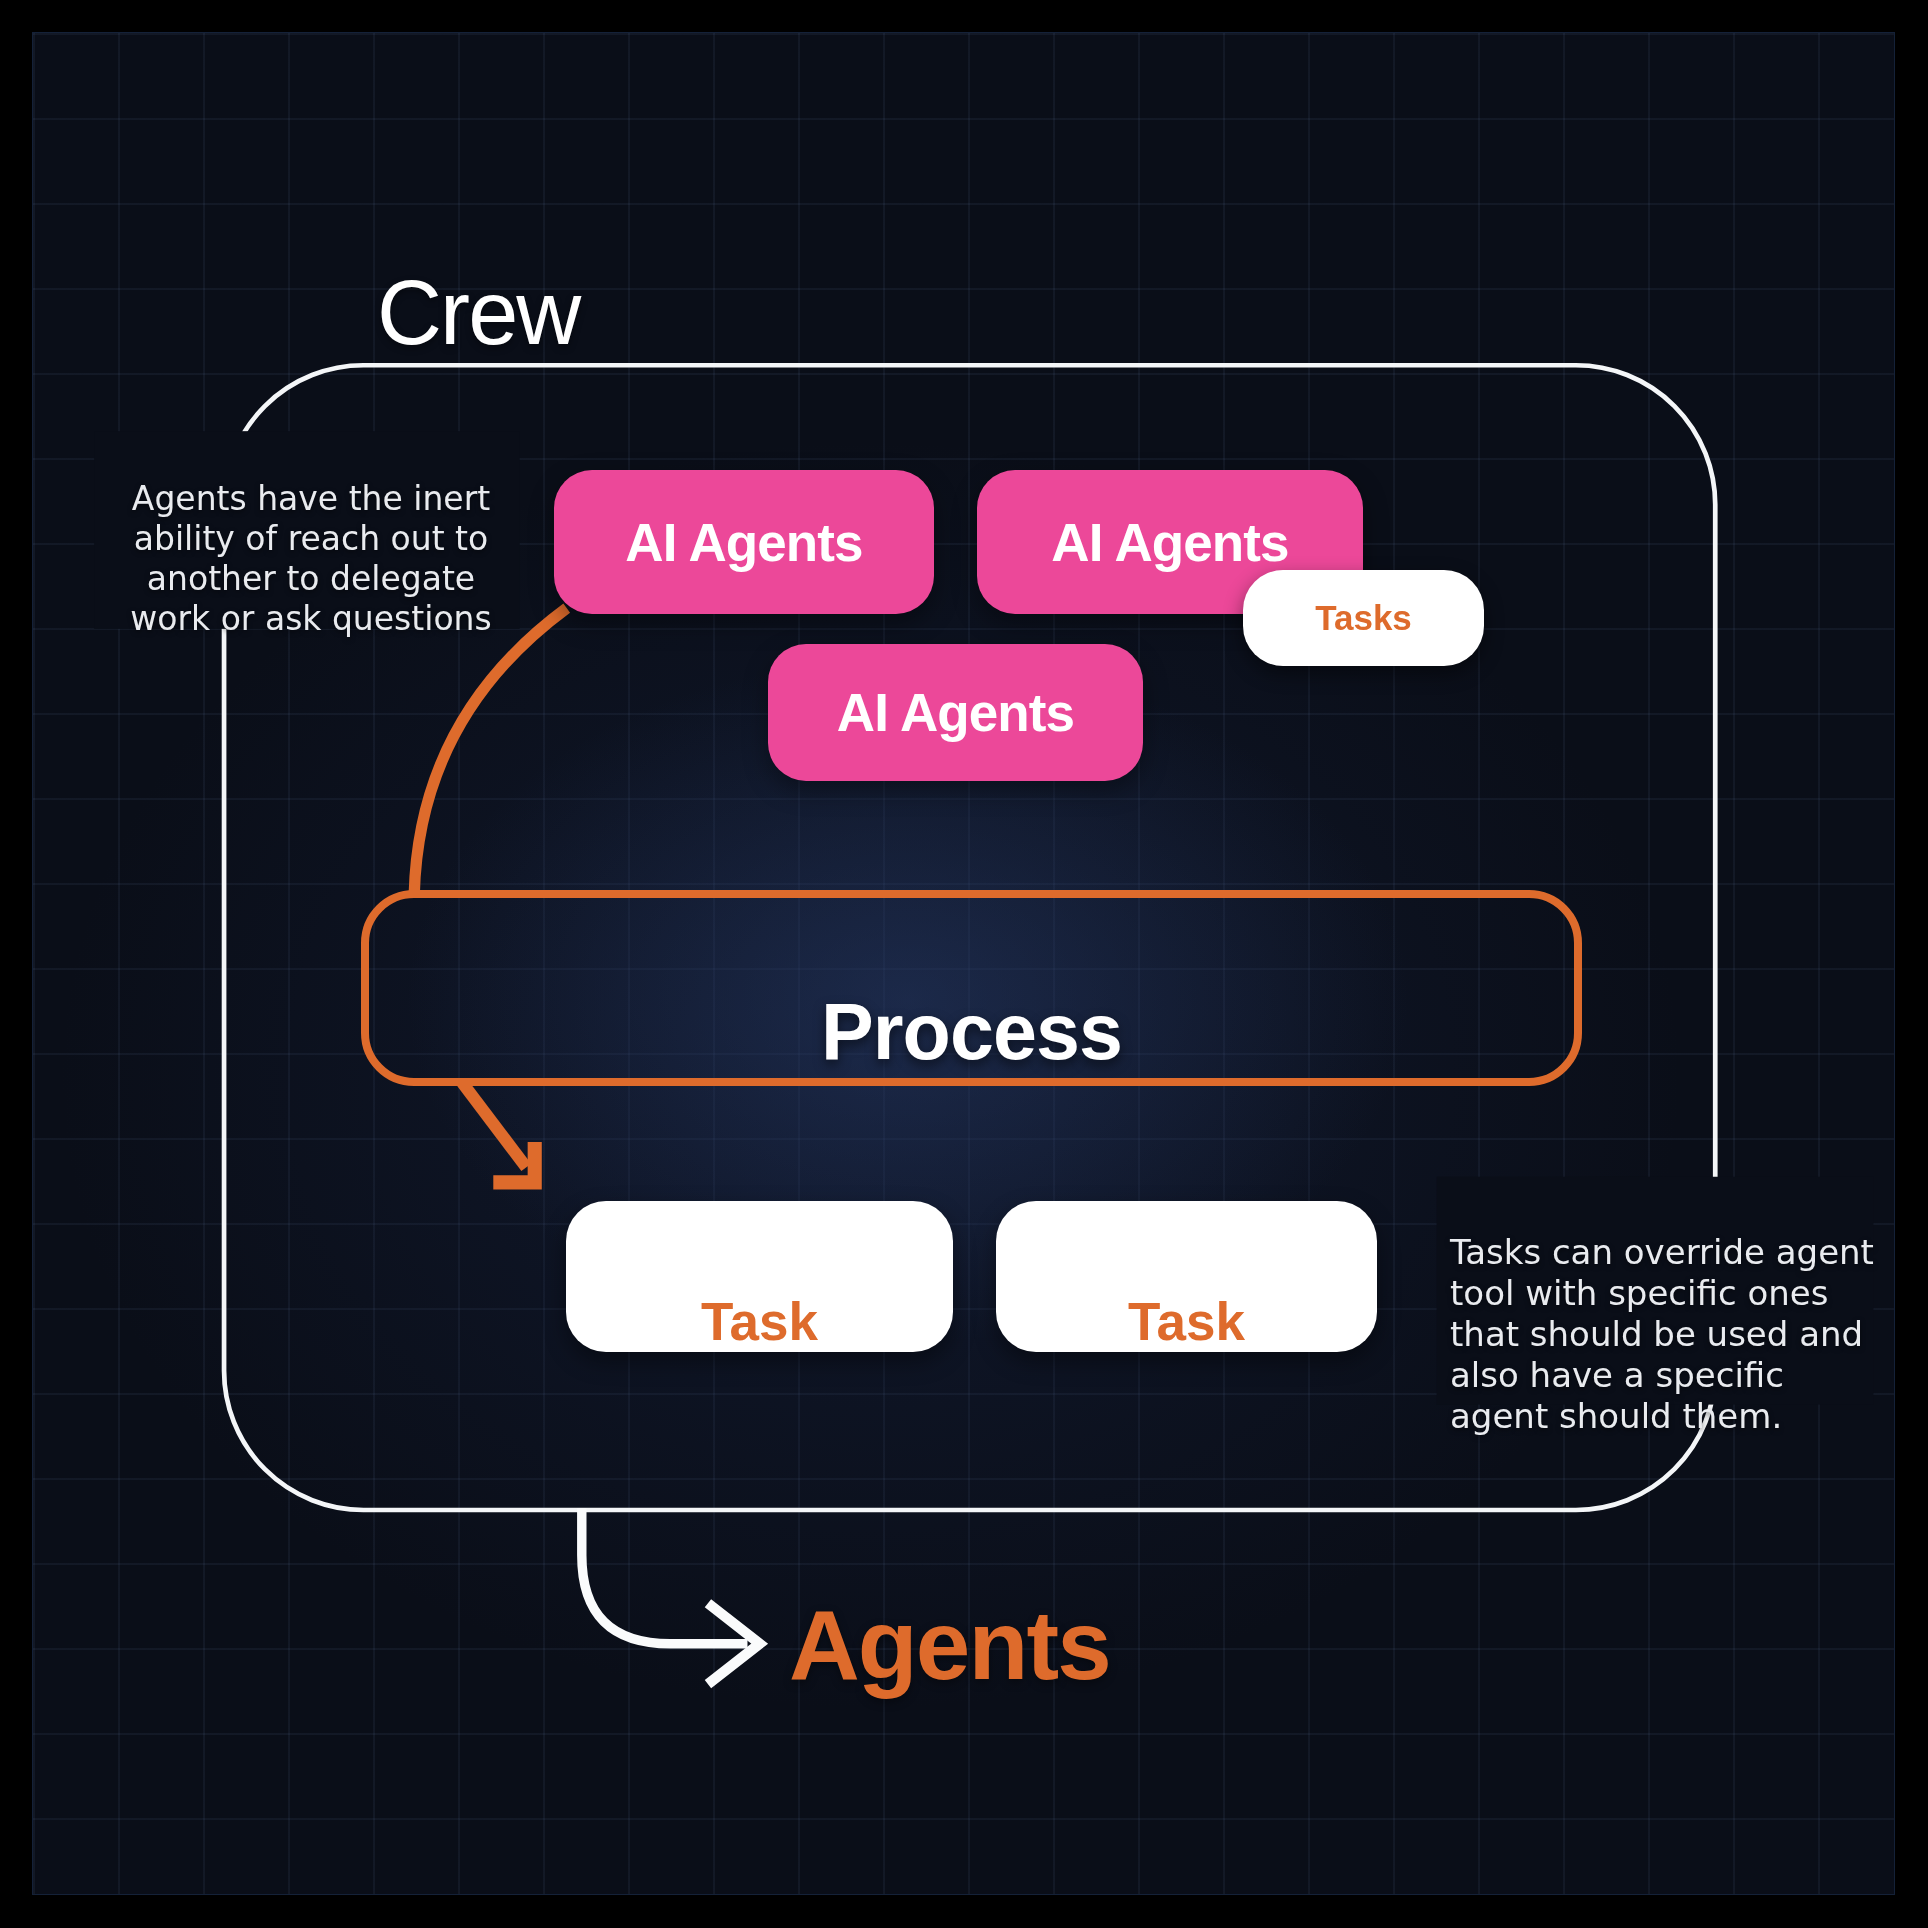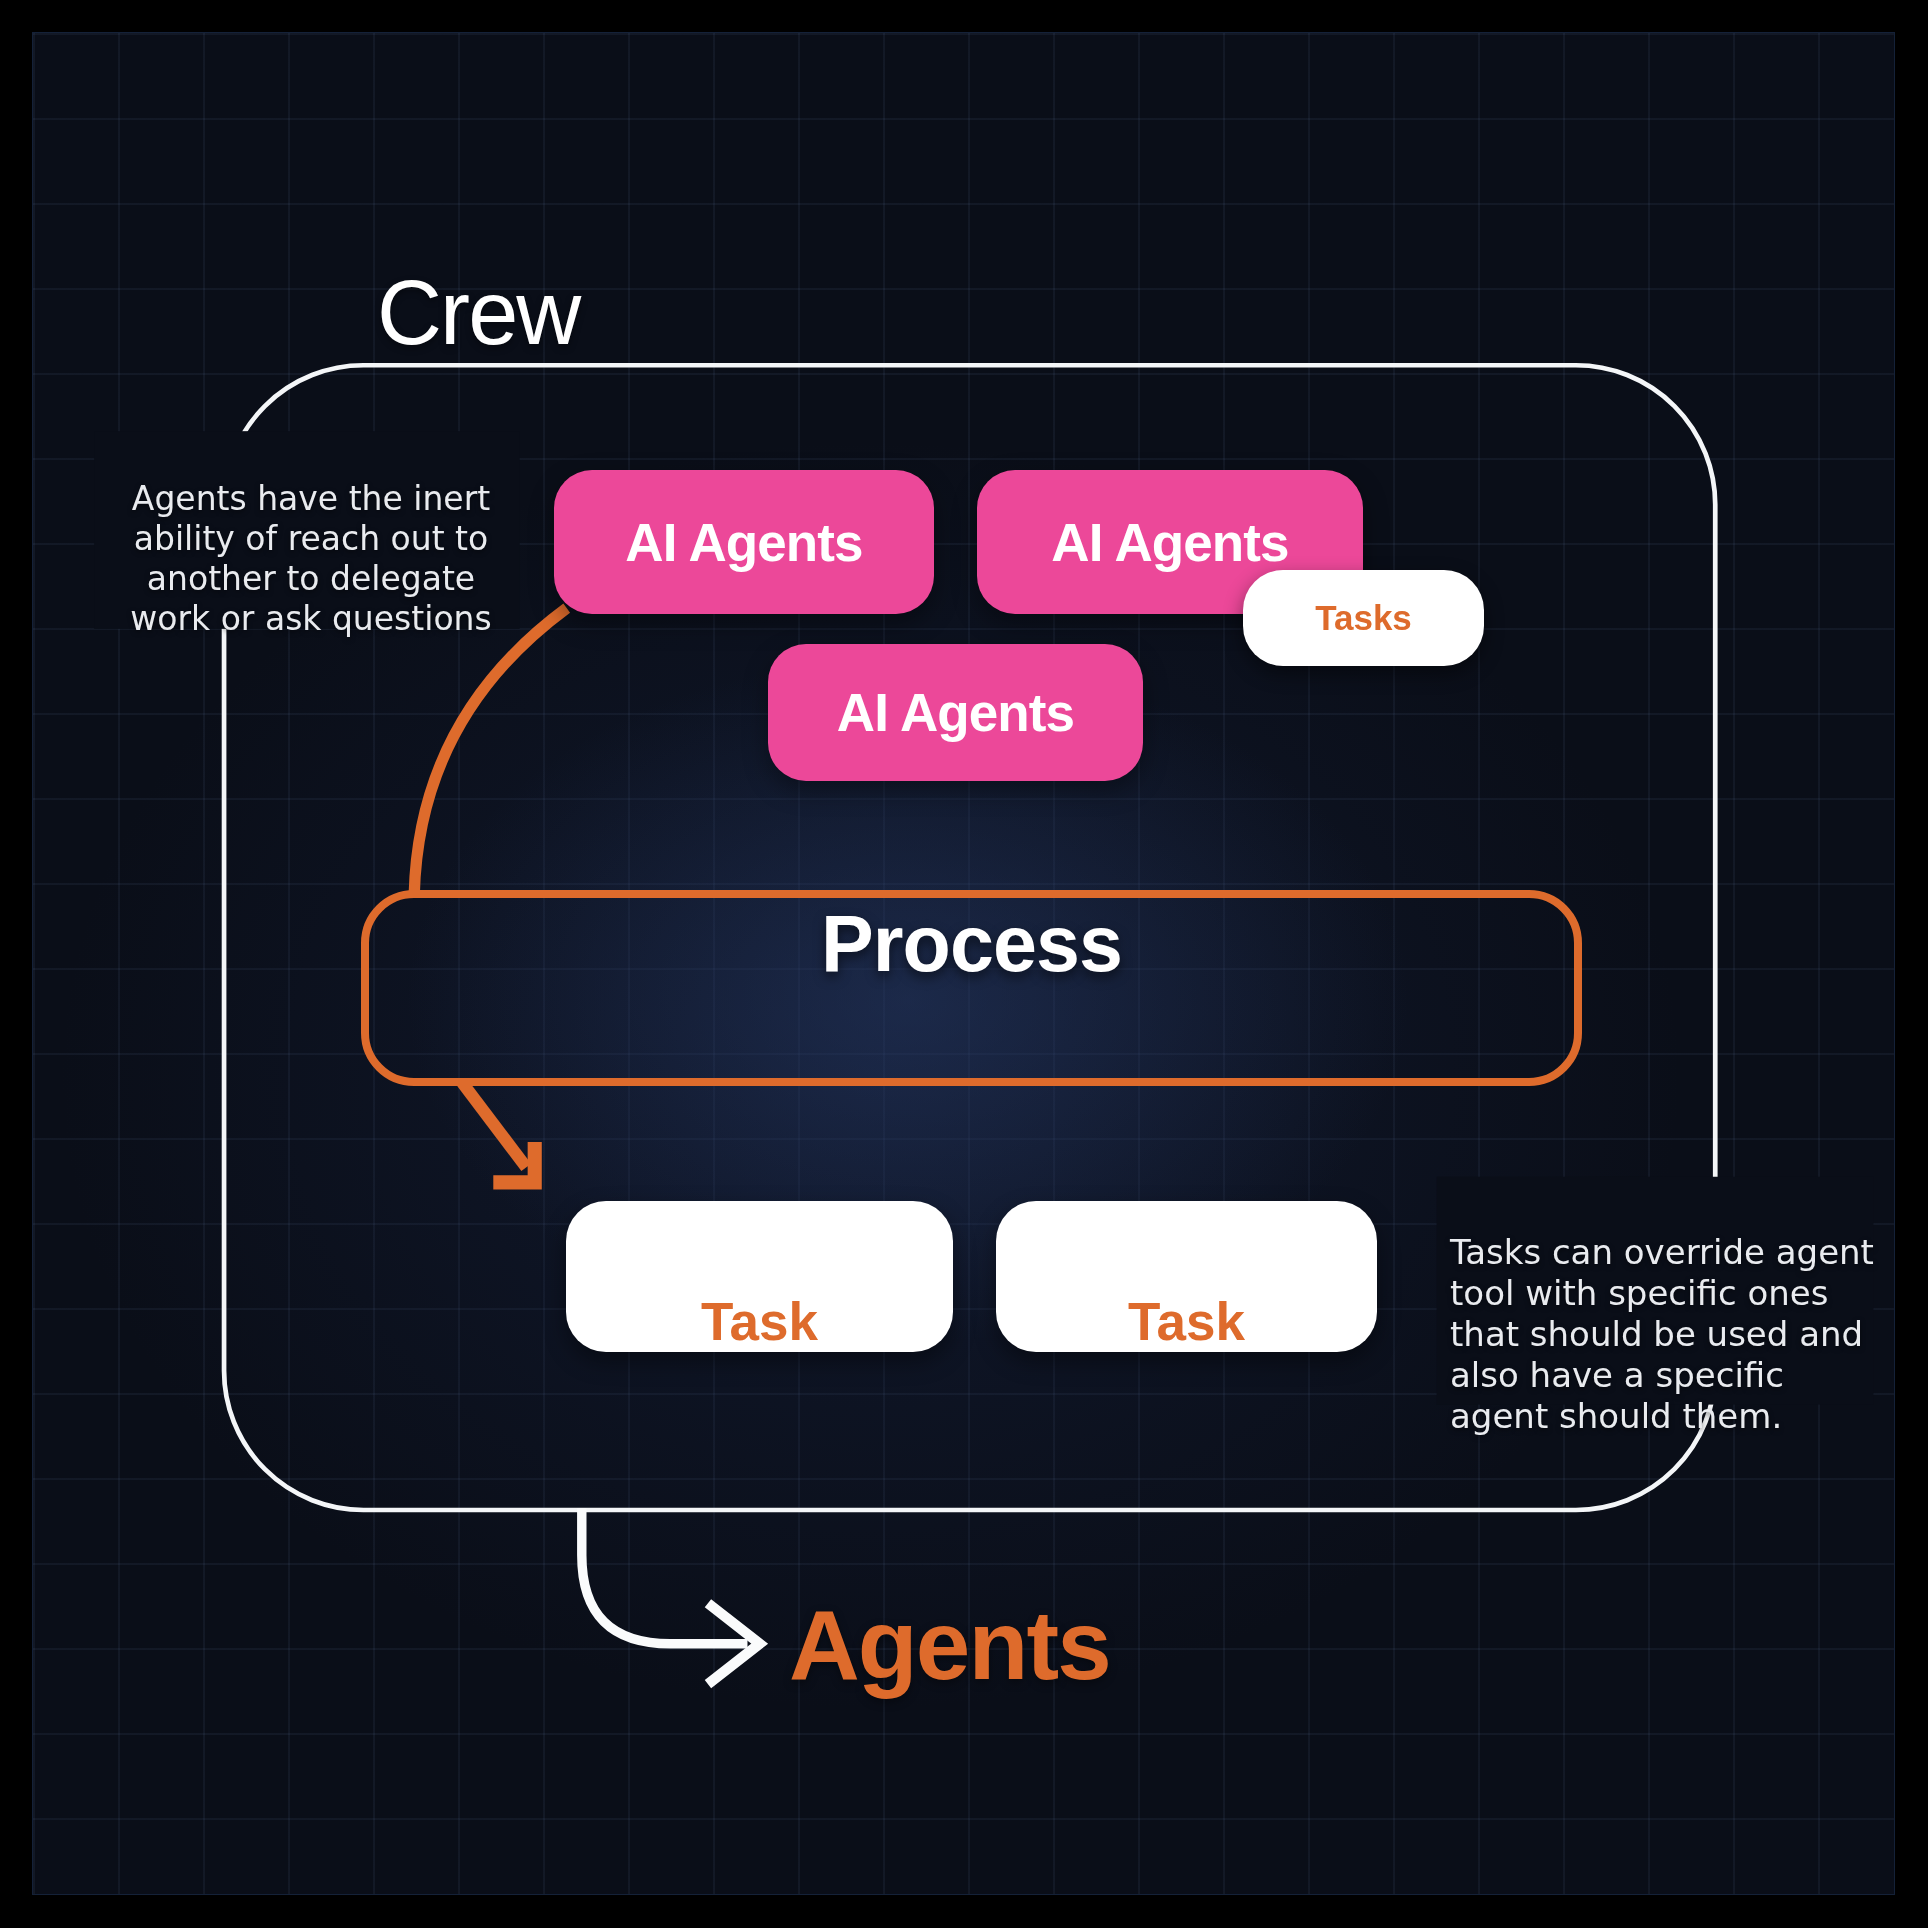--- a/index.html
+++ b/index.html
@@ -40,21 +40,21 @@
   .agent-1{left:554px;top:470px;width:380px;height:144px;}
   .agent-2{left:977px;top:470px;width:386px;height:144px;}
   .agent-3{left:768px;top:644px;width:375px;height:137px;}
   .tools-box{
     left:1243px;top:570px;width:241px;height:96px;background:#FFFFFF;border-radius:40px;
     display:flex;align-items:center;justify-content:center;box-shadow:0 7.5px 19px rgba(0,0,0,.45);
   }
   .tools-box .label{font-size:35px;font-weight:700;color:#DE6B2C;}
   .process-box{
     left:361px;top:890px;width:1221px;height:196px;border:8.5px solid #DE6B2C;border-radius:53px;
-    display:flex;align-items:flex-start;justify-content:center;background:transparent;
+    display:flex;align-items:flex-end;justify-content:center;background:transparent;
   }
   .process-box .label{
     font-size:79px;font-weight:700;color:#FFFFFF;letter-spacing:-0.9px;
     text-shadow:0 4.7px 11.3px rgba(0,0,0,.55);
   }
   .task-box{
     background:#FFFFFF;border-radius:40px;display:flex;align-items:flex-end;justify-content:center;
     box-shadow:0 9.4px 22.6px rgba(0,0,0,.4);
   }
   .task-box .label{font-size:53px;font-weight:700;color:#DE6B2C;}

